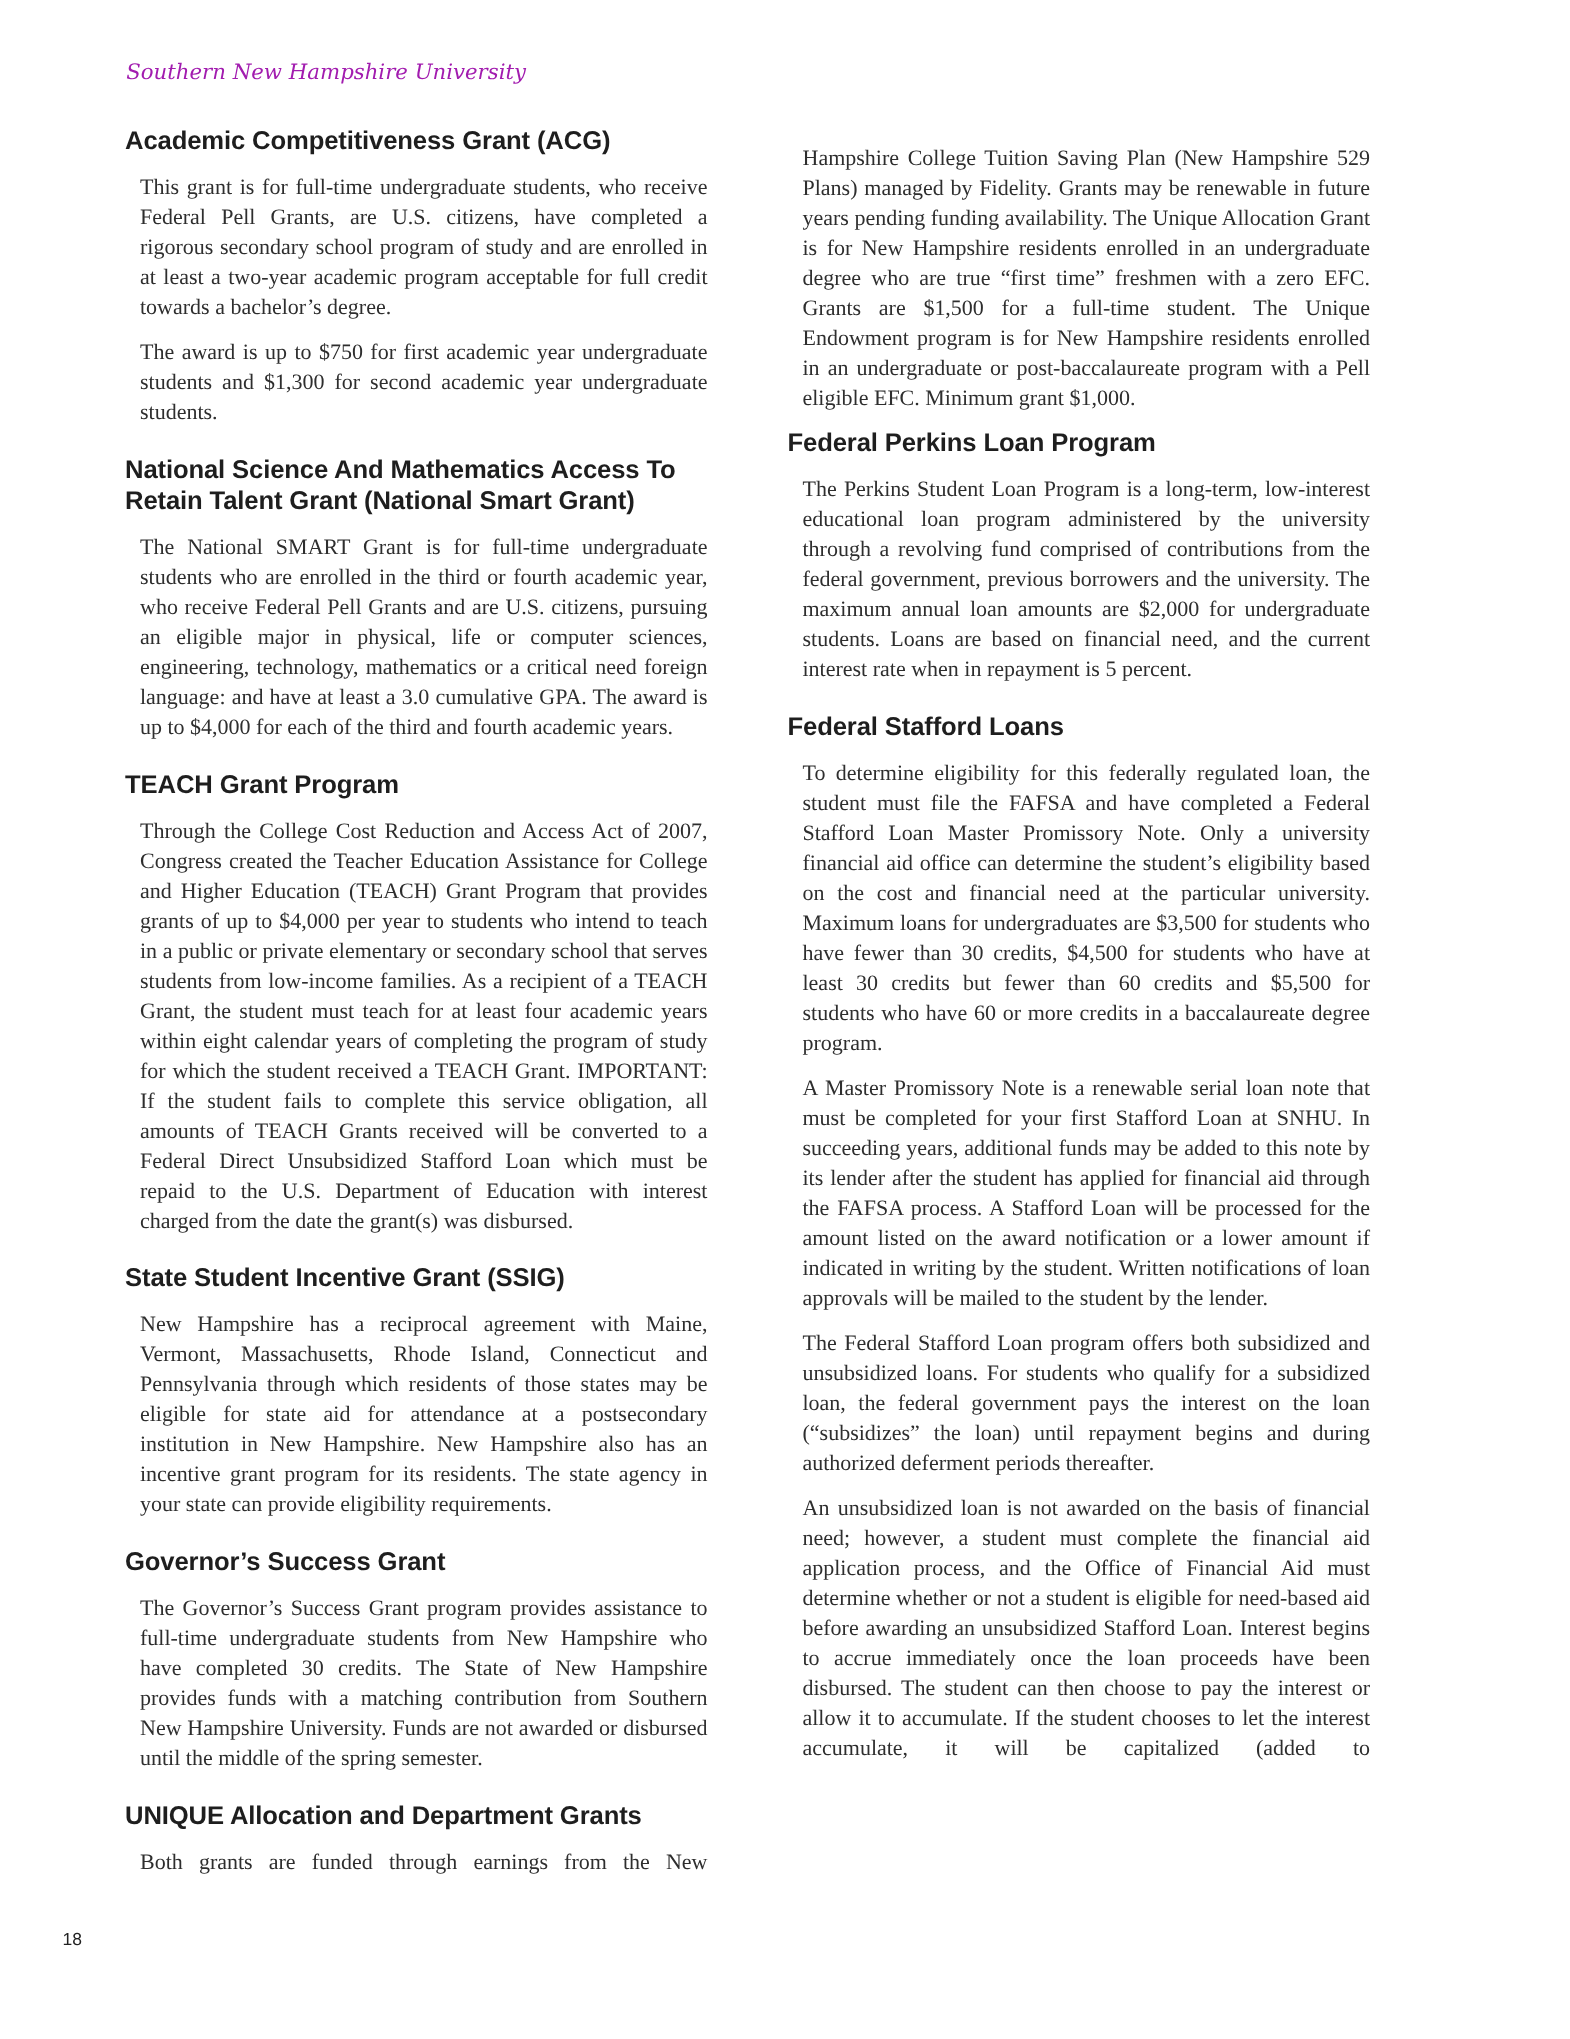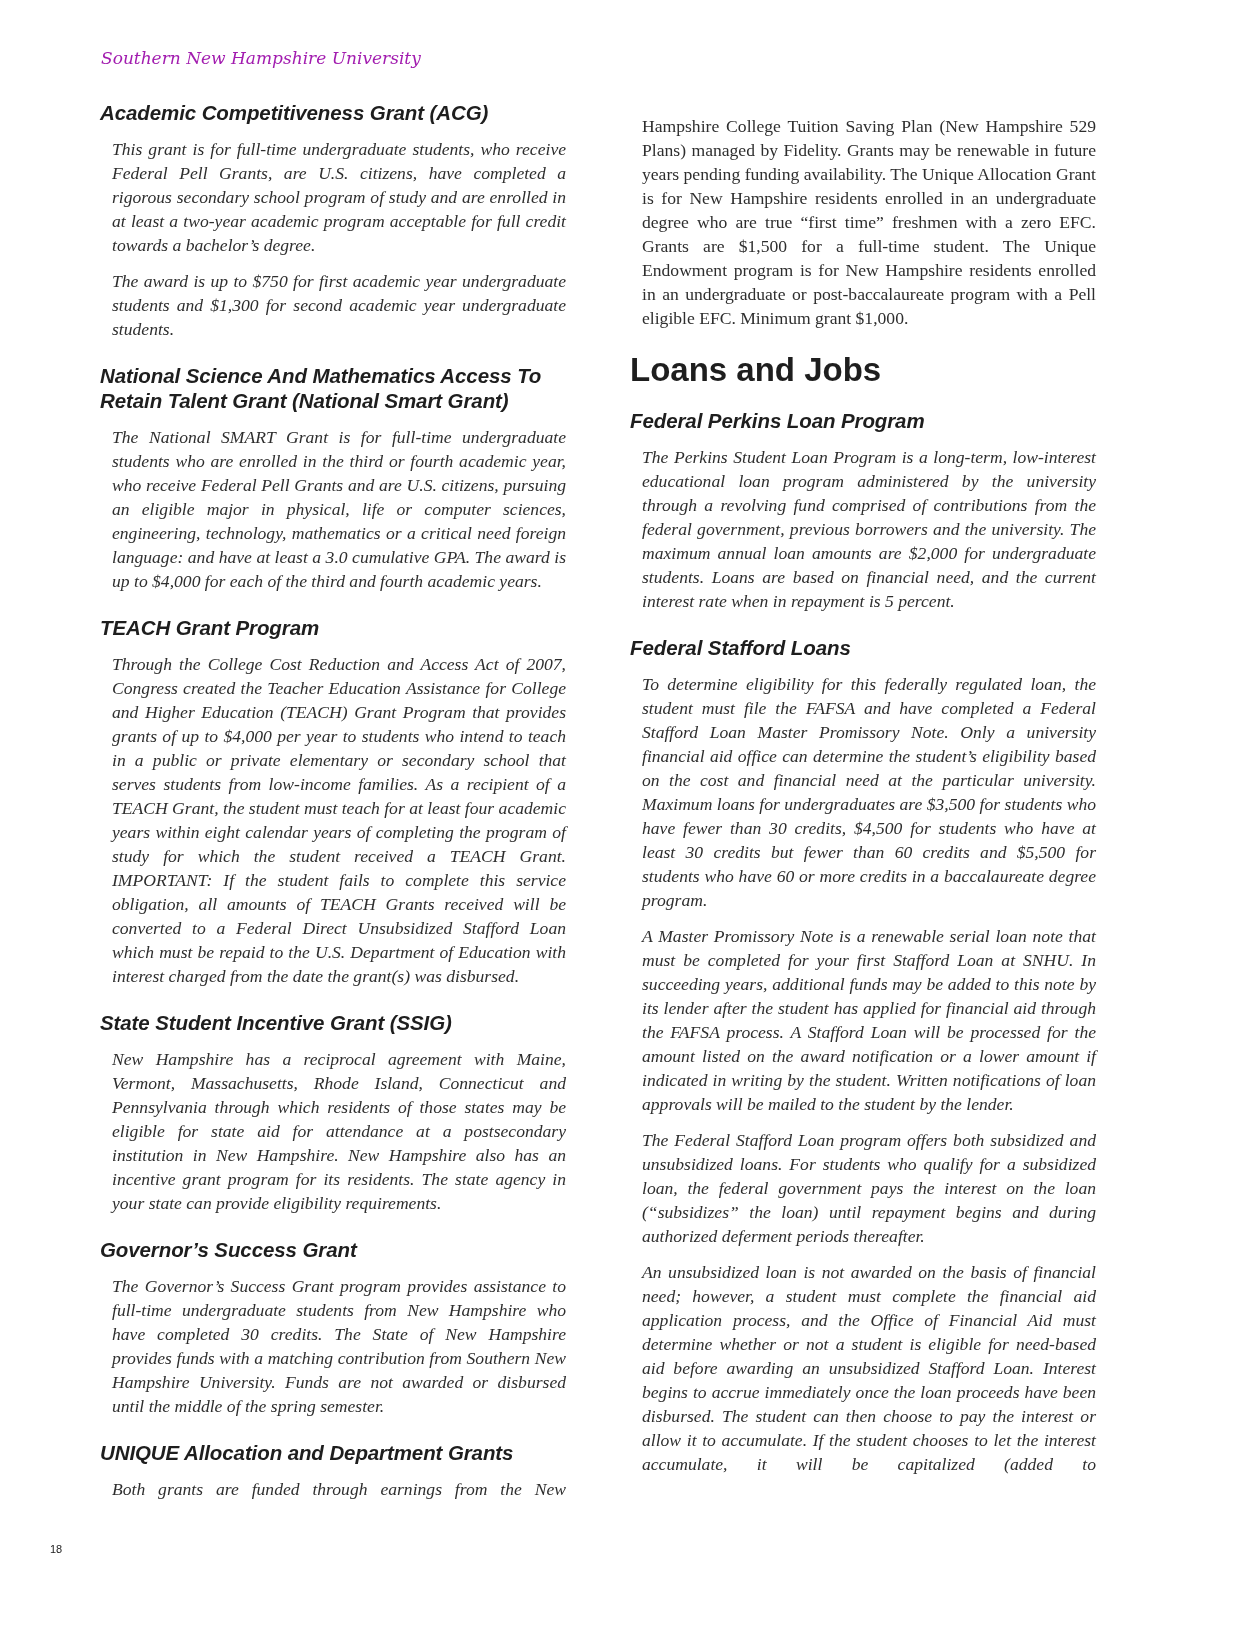--- a/index.html
+++ b/index.html
@@ -16,25 +16,25 @@
     line-height: 25px; margin: 0 0 4px 0; color: #1e1e1e; letter-spacing: -0.1px;
   }
   h1.chapter {
     font-family: "Liberation Sans", sans-serif; font-weight: bold; font-size: 33px;
     line-height: 40px; margin: 20px 0 18px 0; color: #1e1e1e;
   }
   p.body {
     font-family: "Liberation Serif", serif; font-size: 17.6px; line-height: 24px;
     margin: 12px; text-align: justify; color: #2e2e2e; hyphens: auto;
   }
-  .block { margin-bottom: 22px; font-style: italic; }
+  .block { margin-bottom: 22px; }
   .para-gap { margin-top: 12px; }
   .page-number {
     position: absolute; left: 50px; top: 1543px;
-    font-family: "Liberation Sans", sans-serif; font-size: 11px; color: #222;
+    font-family: "Liberation Sans", sans-serif; font-size: 14px; color: #222;
   }
 </style>
 </head>
 <body>
 
 <div class="running-head">Southern New Hampshire University</div>
 
 <div class="col col-left">
   <div class="block">
     <h2 class="sec">Academic Competitiveness Grant (ACG)</h2>
@@ -58,21 +58,20 @@
     <p class="body">The Governor’s Success Grant program provides assistance to full-time undergraduate students from New Hampshire who have completed 30 credits. The State of New Hampshire provides funds with a matching contribution from Southern New Hampshire University. Funds are not awarded or disbursed until the middle of the spring semester.</p>
   </div>
   <div class="block">
     <h2 class="sec">UNIQUE Allocation and Department Grants</h2>
     <p class="body" style="text-align-last: justify;">Both grants are funded through earnings from the New</p>
   </div>
 </div>
 
 <div class="col col-right">
   <p class="body">Hampshire College Tuition Saving Plan (New Hampshire 529 Plans) managed by Fidelity. Grants may be renewable in future years pending funding availability. The Unique Allocation Grant is for New Hampshire residents enrolled in an undergraduate degree who are true “first time” freshmen with a zero EFC. Grants are $1,500 for a full-time student. The Unique Endowment program is for New Hampshire residents enrolled in an undergraduate or post-baccalaureate program with a Pell eligible EFC. Minimum grant $1,000.</p>
-  <h1 class="chapter">Loans and Jobs</h1>
   <div class="block">
     <h2 class="sec">Federal Perkins Loan Program</h2>
     <p class="body">The Perkins Student Loan Program is a long-term, low-interest educational loan program administered by the university through a revolving fund comprised of contributions from the federal government, previous borrowers and the university. The maximum annual loan amounts are $2,000 for undergraduate students. Loans are based on financial need, and the current interest rate when in repayment is 5 percent.</p>
   </div>
   <div class="block">
     <h2 class="sec">Federal Stafford Loans</h2>
     <p class="body">To determine eligibility for this federally regulated loan, the student must file the FAFSA and have completed a Federal Stafford Loan Master Promissory Note. Only a university financial aid office can determine the student’s eligibility based on the cost and financial need at the particular university. Maximum loans for undergraduates are $3,500 for students who have fewer than 30 credits, $4,500 for students who have at least 30 credits but fewer than 60 credits and $5,500 for students who have 60 or more credits in a baccalaureate degree program.</p>
     <p class="body para-gap">A Master Promissory Note is a renewable serial loan note that must be completed for your first Stafford Loan at SNHU. In succeeding years, additional funds may be added to this note by its lender after the student has applied for financial aid through the FAFSA process. A Stafford Loan will be processed for the amount listed on the award notification or a lower amount if indicated in writing by the student. Written notifications of loan approvals will be mailed to the student by the lender.</p>
     <p class="body para-gap">The Federal Stafford Loan program offers both subsidized and unsubsidized loans. For students who qualify for a subsidized loan, the federal government pays the interest on the loan (“subsidizes” the loan) until repayment begins and during authorized deferment periods thereafter.</p>
     <p class="body para-gap" style="text-align-last: justify;">An unsubsidized loan is not awarded on the basis of financial need; however, a student must complete the financial aid application process, and the Office of Financial Aid must determine whether or not a student is eligible for need-based aid before awarding an unsubsidized Stafford Loan. Interest begins to accrue immediately once the loan proceeds have been disbursed. The student can then choose to pay the interest or allow it to accumulate. If the student chooses to let the interest accumulate, it will be capitalized (added to</p>

